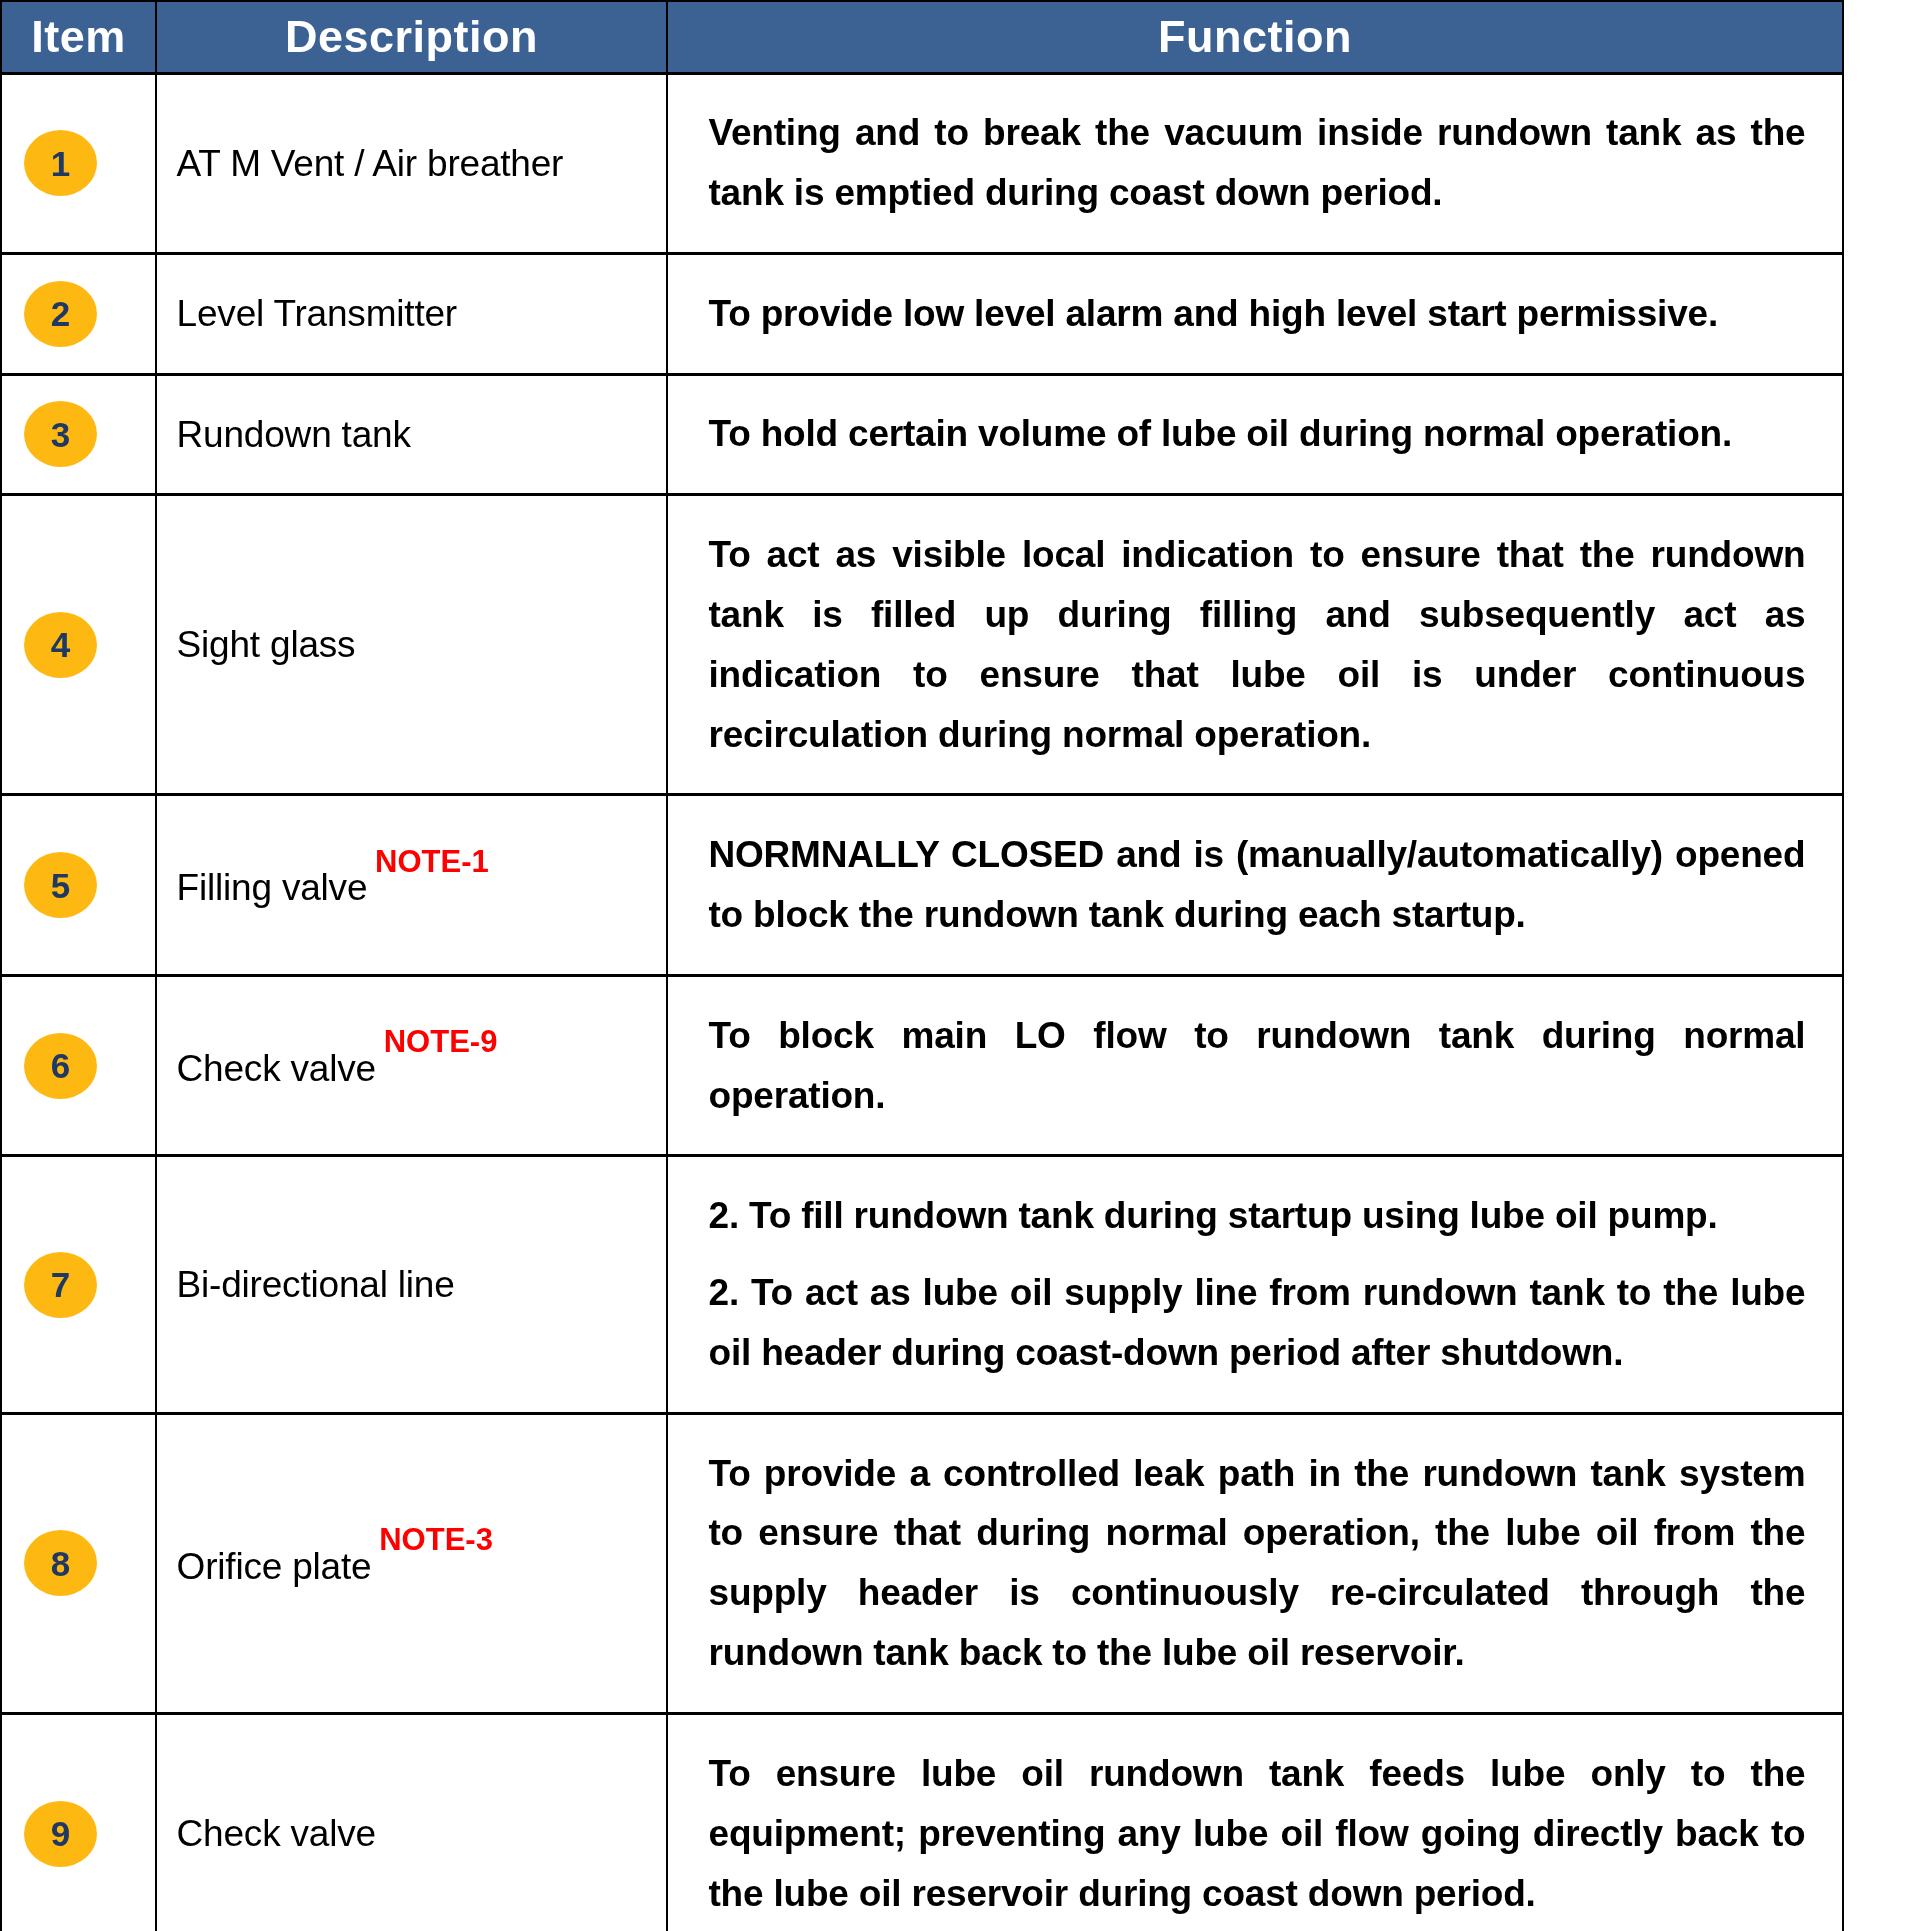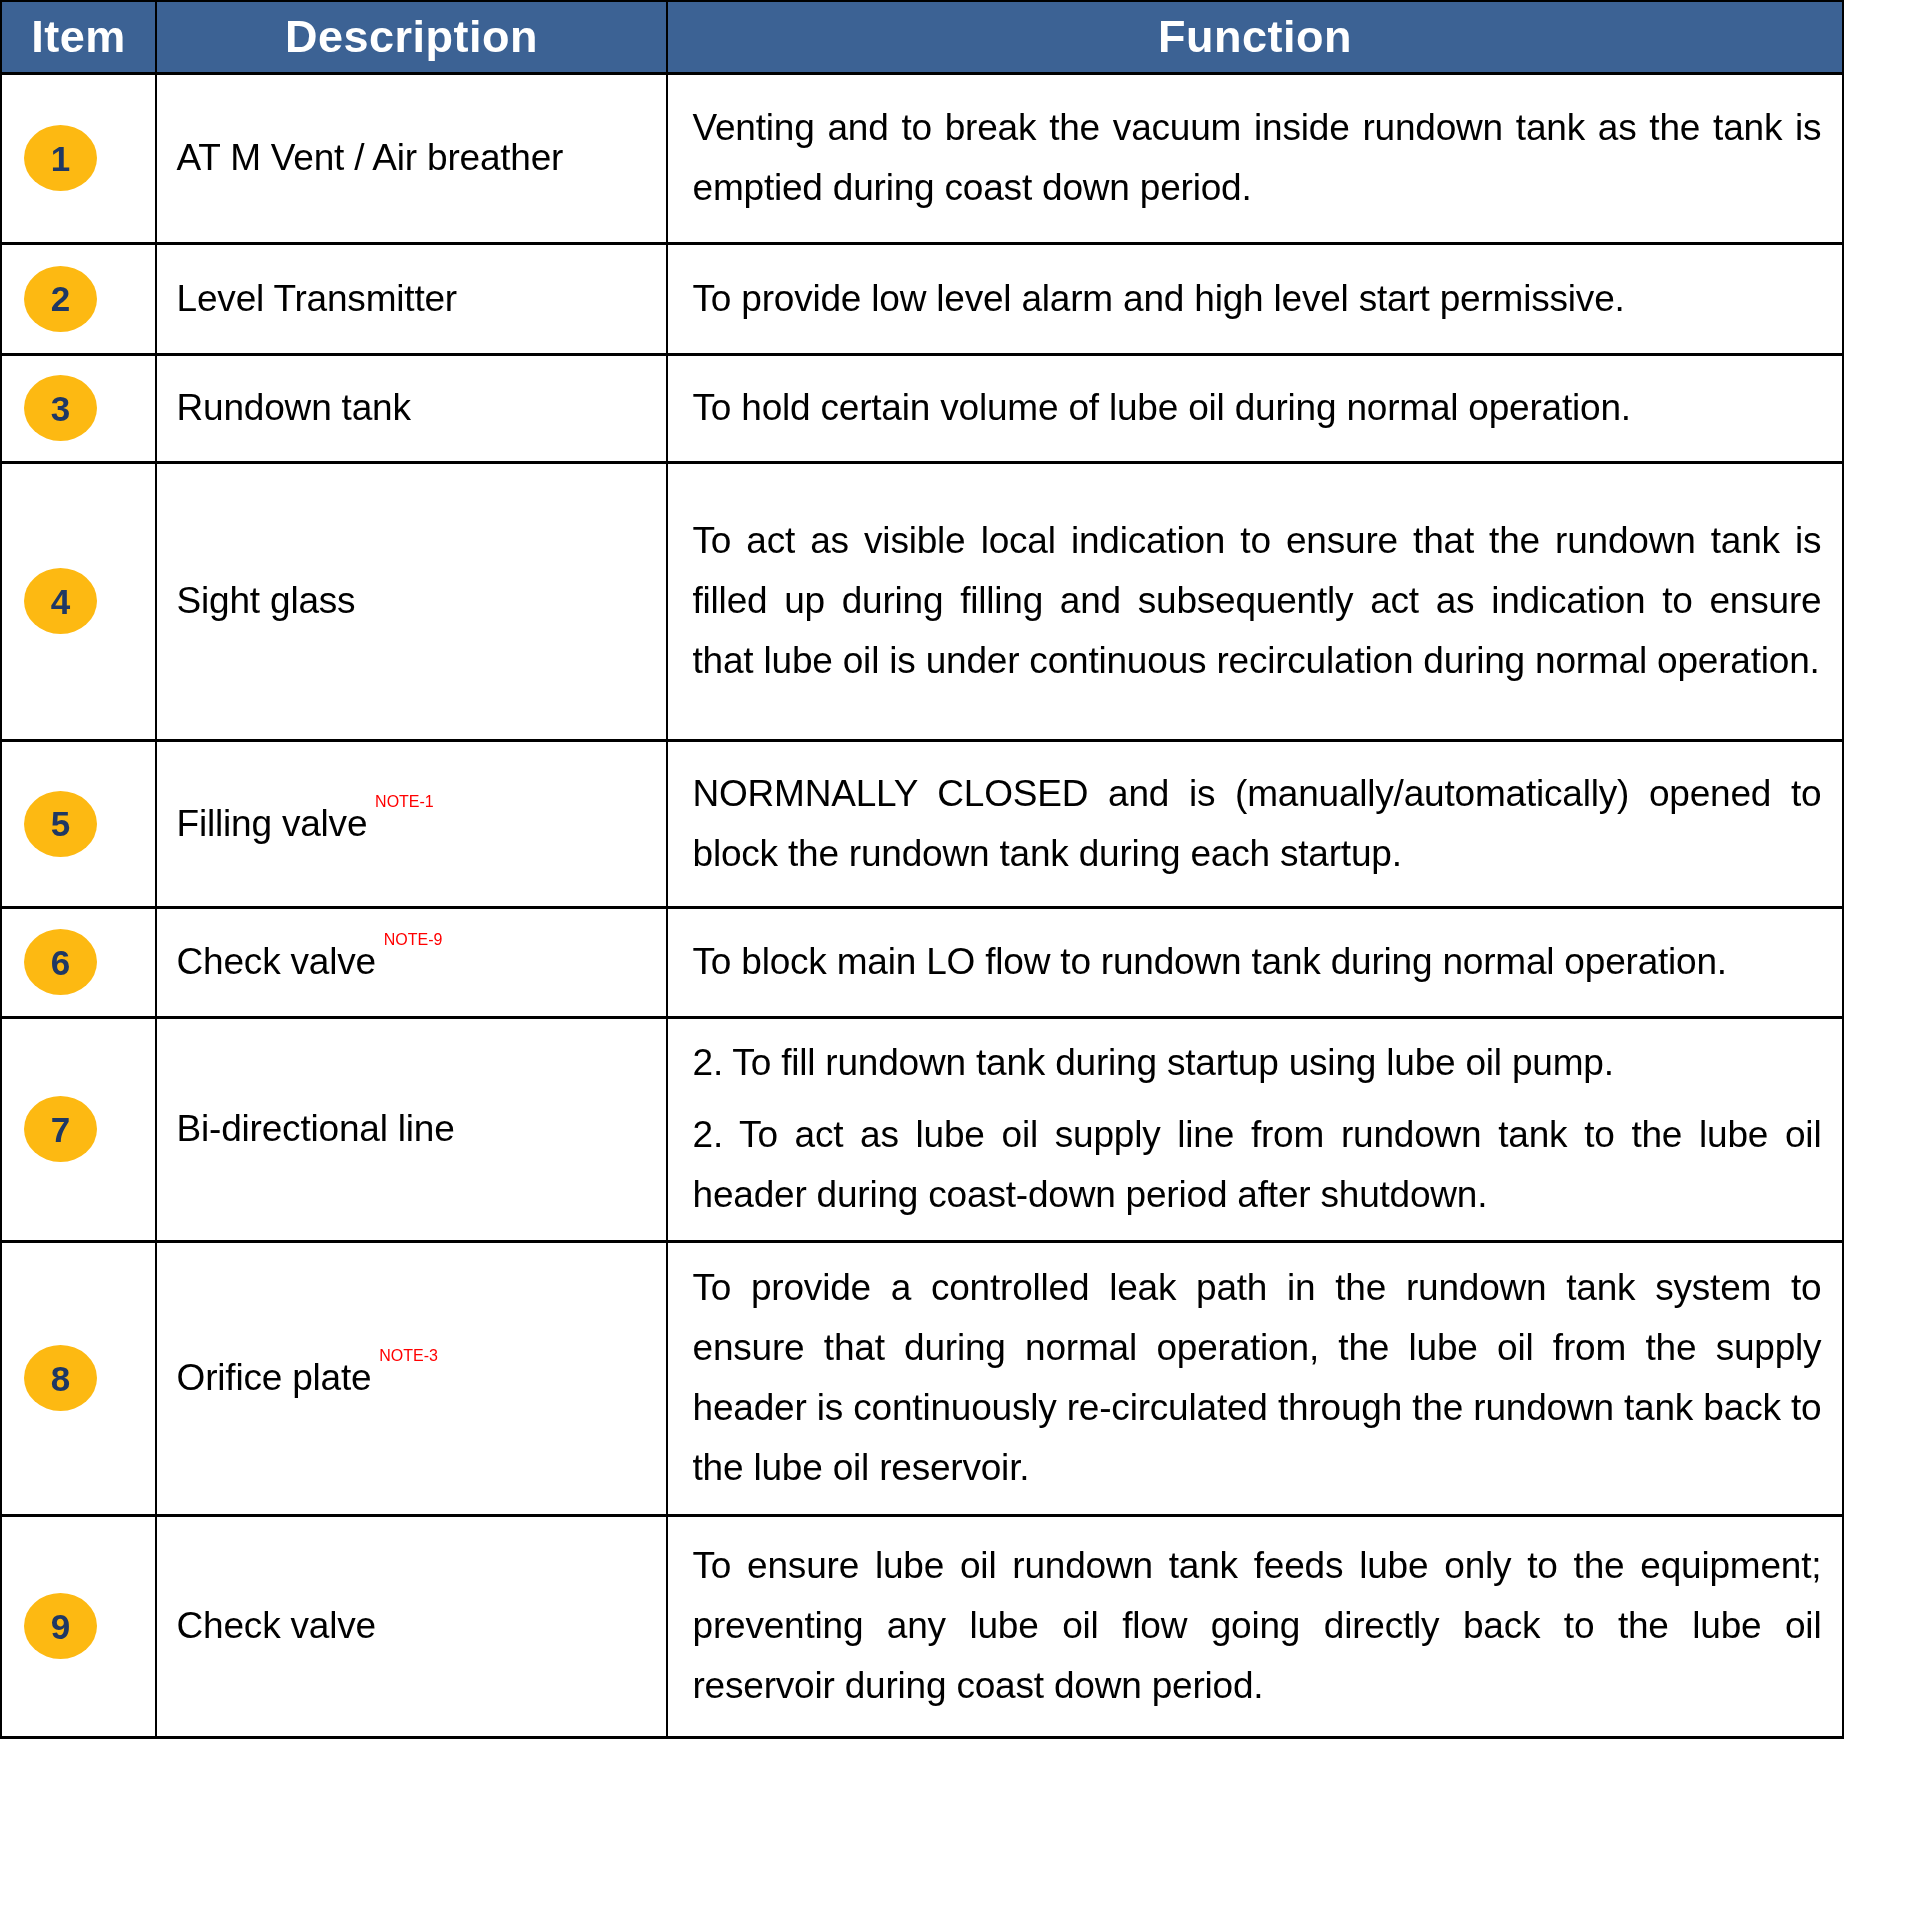--- a/index.html
+++ b/index.html
@@ -74,37 +74,38 @@
     font-size:35px;
     line-height:1;
   }
   td.c-desc{
     padding:13.7px 15.7px 13.7px 19.6px;
     line-height:1.55;
     letter-spacing:-0.2px;
   }
   .note{
     color:var(--note-red);
-    font-weight:normal;
-    font-size:16px;
+    font-weight:bold;
+    font-size:31px;
     letter-spacing:0;
     position:relative;
     top:-15.7px;
     margin-left:7.8px;
     white-space:nowrap;
     margin-top:8px;
   }
   td.c-func{
     padding:11.8px 19.6px 11.8px 23.5px;
   }
   td.c-func p{
-    margin:1px;
+    margin:17px;
     text-align:justify;
     line-height:1.62;
     letter-spacing:-0.2px;
+    font-weight:bold;
   }
   td.c-func p + p{margin-top:11.8px;}
 </style>
 </head>
 <body>
 
 <table class="main">
   <colgroup>
     <col style="width:155px">
     <col style="width:511px">

